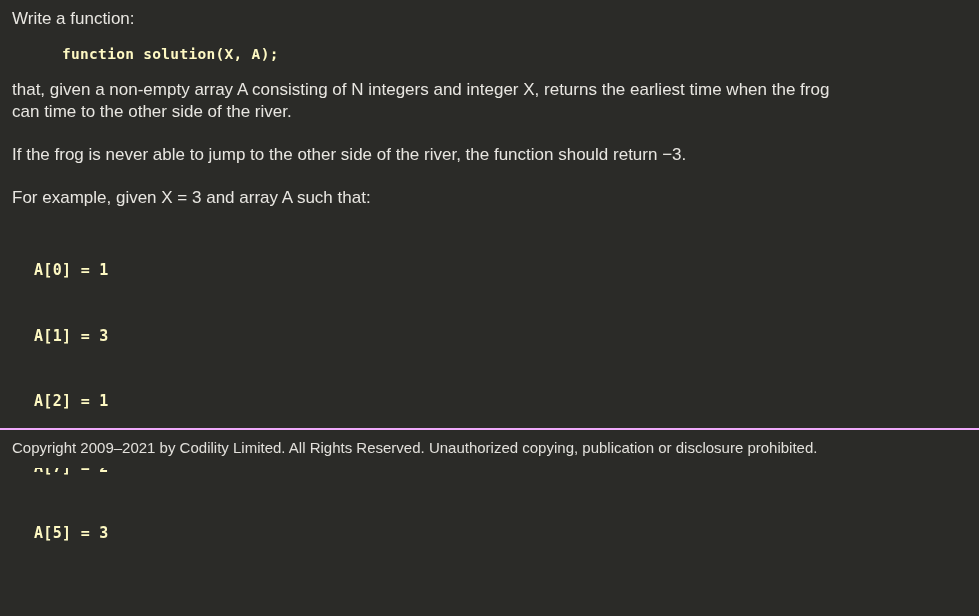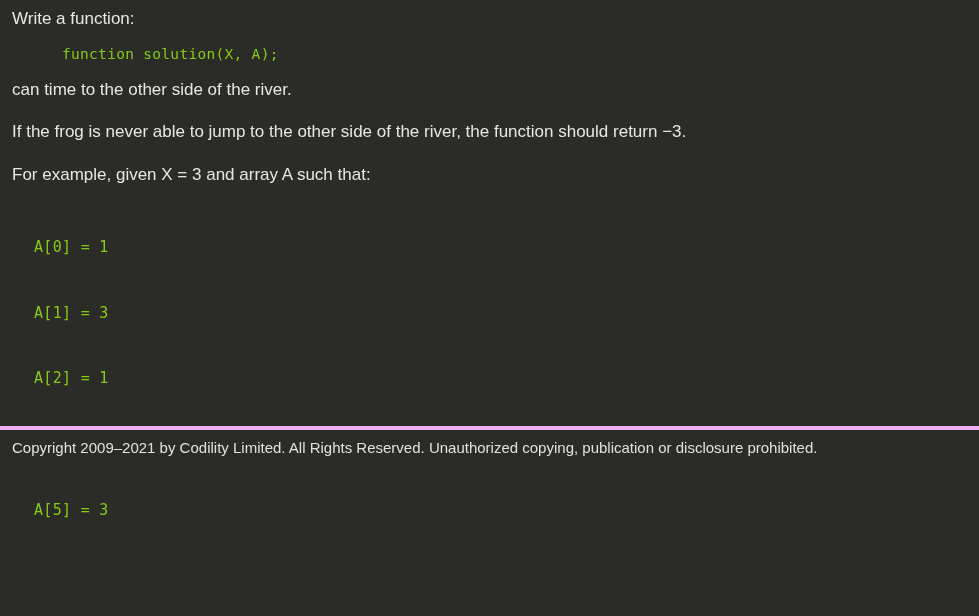--- a/index.html
+++ b/index.html
@@ -28,55 +28,57 @@
     padding: 0;
     font-size: 17px;
     color: #e8e6e1;
   }
   .block-gap {
     height: 20px;
   }
   .code {
     font-family: "DejaVu Sans Mono", monospace;
     font-size: 14.5px;
-    color: #84cc16;
+    color: #fef9c3;
     white-space: pre;
     letter-spacing: 0.3px;
+    font-weight: bold;
   }
   .code-signature {
     margin: 0;
     padding: 14px 0 14px 50px;
   }
   .array-block {
     margin: 0;
     padding: 6px 0 6px 22px;
     line-height: 1.46;
     font-size: 15px;
   }
   .footer {
     position: absolute;
     left: 0;
     right: 0;
     bottom: 0;
     padding: 8px 12px 10px 12px;
-    border-top: 4px solid #f0abfc;
+    border-top: 2px solid #f0abfc;
     font-size: 15px;
     color: #e2e0db;
     background: #2b2b28;
   }
 </style>
 </head>
 <body>
 
 <div class="page">
 
   <p class="para">Write a function:</p>
 
   <pre class="code code-signature">function solution(X, A);</pre>
 
+  <p class="para">that, given a non-empty array A consisting of N integers and integer X, returns the earliest time when the frog</p>
   <p class="para">can time to the other side of the river.</p>
 
   <div class="block-gap"></div>
 
   <p class="para">If the frog is never able to jump to the other side of the river, the function should return −3.</p>
 
   <div class="block-gap"></div>
 
   <p class="para">For example, given X = 3 and array A such that:</p>
 

